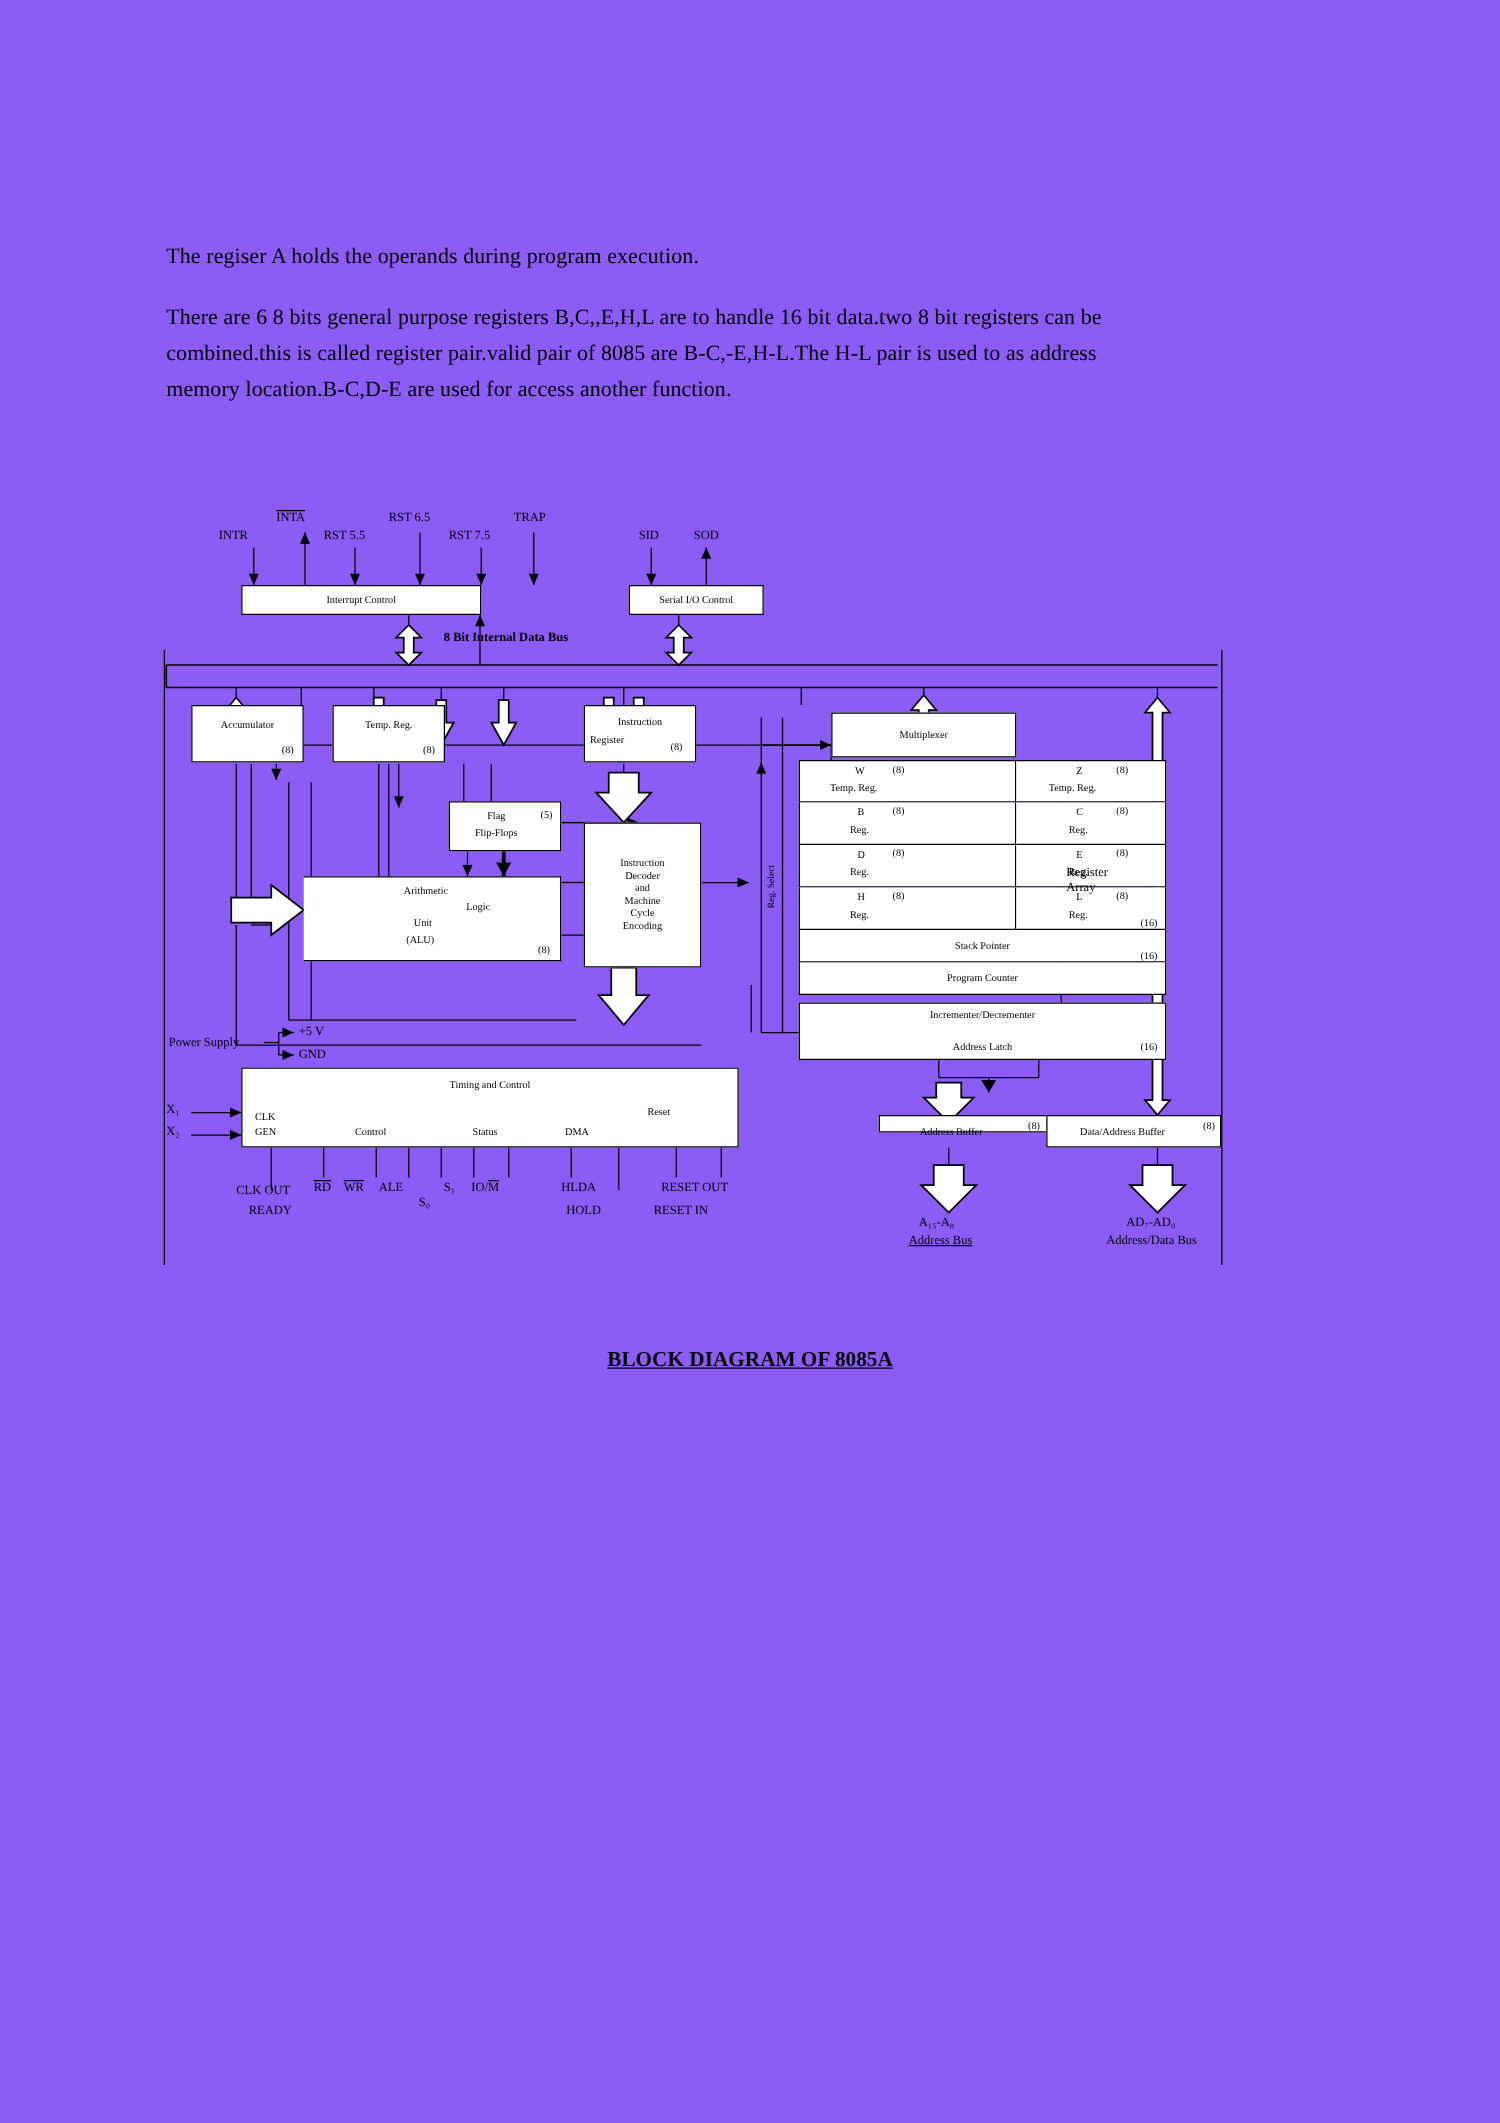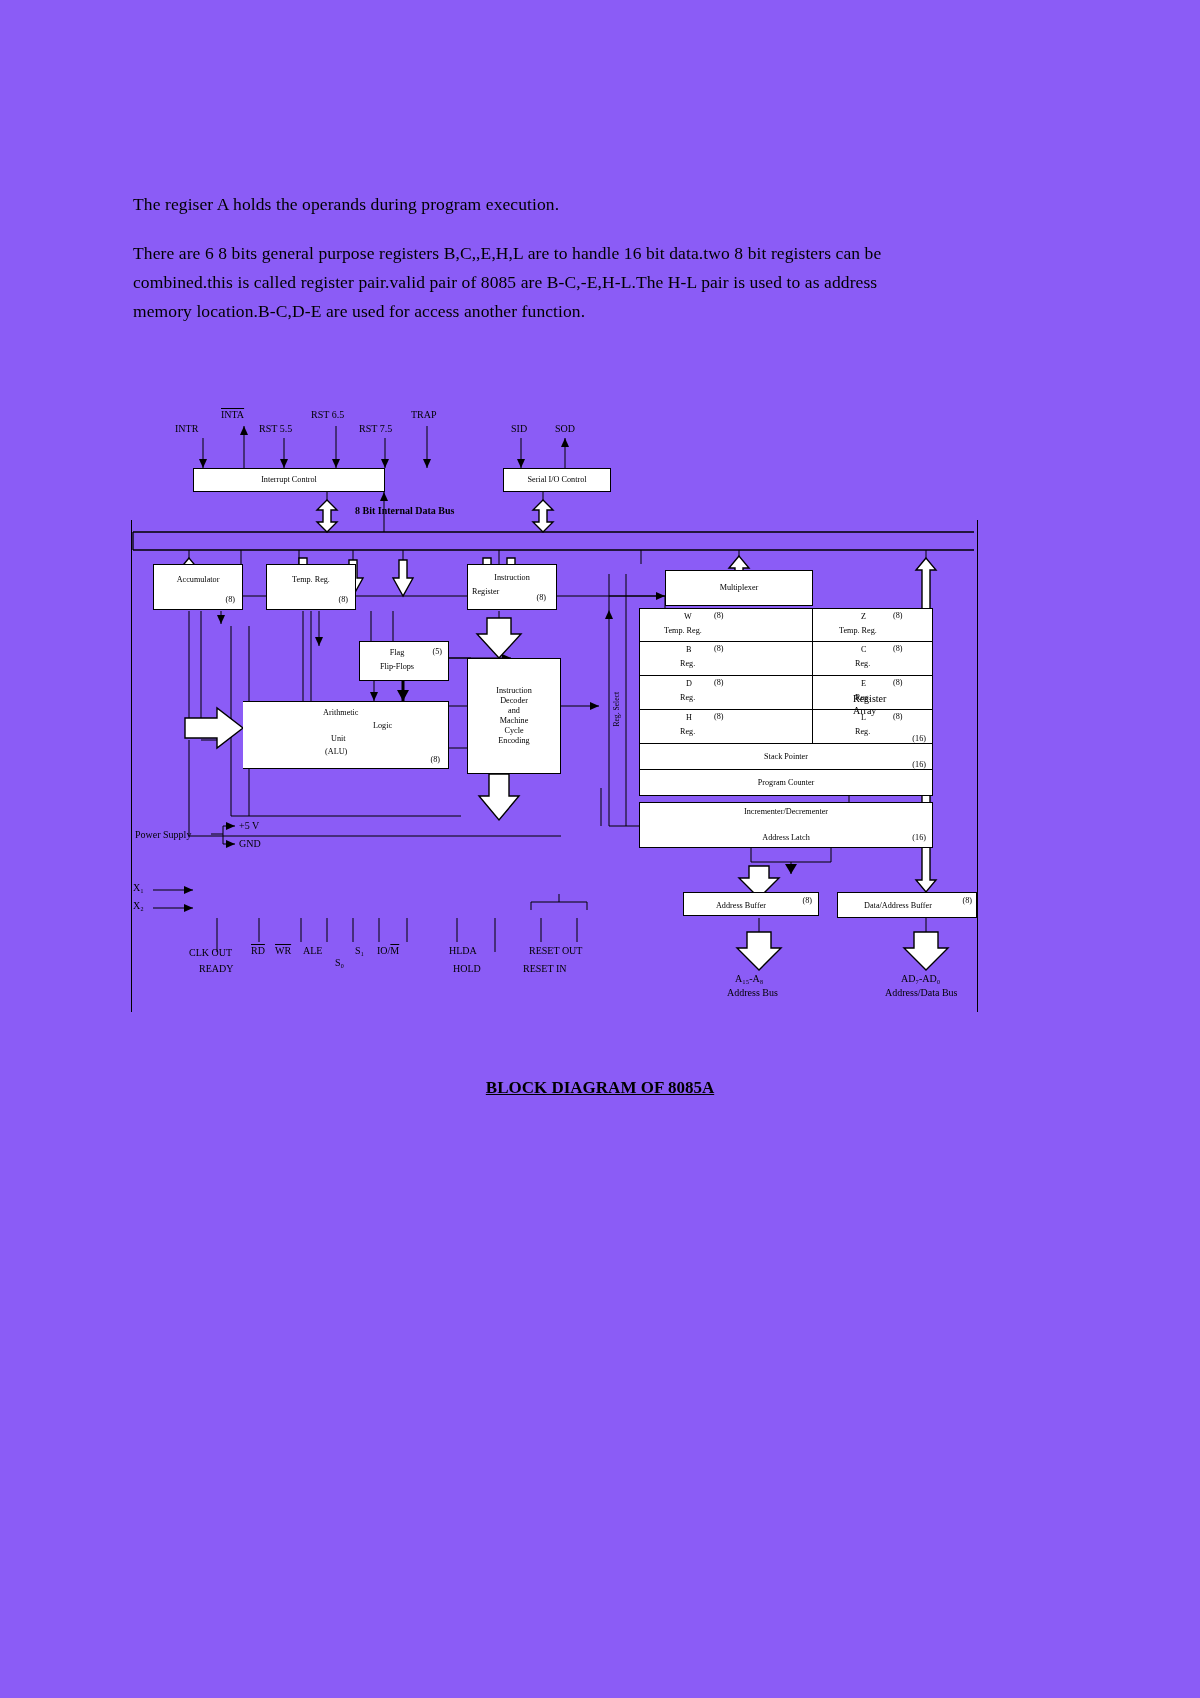--- a/index.html
+++ b/index.html
@@ -340,48 +340,57 @@
       <span class="t" style="position:absolute;right:6px;bottom:4px;">(16)</span>
     </div>
 
     <div class="lbl" style="left:722px;top:298px;">Register</div>
     <div class="lbl" style="left:722px;top:310px;">Array</div>
 
     <div class="lbl" style="left:4px;top:434px;">Power Supply</div>
     <div class="lbl" style="left:108px;top:425px;">+5 V</div>
     <div class="lbl" style="left:108px;top:443px;">GND</div>
 
+    <div class="box" style="left:62px;top:458px;width:398px;height:64px;">
+      <span class="t" style="position:absolute;left:0;right:0;top:8px;">Timing and Control</span>
+      <span class="t" style="position:absolute;left:10px;top:34px;">CLK</span>
+      <span class="t" style="position:absolute;left:10px;top:46px;">GEN</span>
+      <span class="t" style="position:absolute;left:90px;top:46px;">Control</span>
+      <span class="t" style="position:absolute;left:184px;top:46px;">Status</span>
+      <span class="t" style="position:absolute;left:258px;top:46px;">DMA</span>
+      <span class="t" style="position:absolute;left:324px;top:30px;">Reset</span>
+    </div>
 
     <div class="lbl" style="left:2px;top:487px;">X₁</div>
     <div class="lbl" style="left:2px;top:505px;">X₂</div>
 
     <div class="lbl" style="left:58px;top:552px;">CLK OUT</div>
     <div class="lbl" style="left:68px;top:568px;">READY</div>
     <div class="lbl ovln" style="left:120px;top:550px;">RD</div>
     <div class="lbl ovln" style="left:144px;top:550px;">WR</div>
     <div class="lbl" style="left:172px;top:550px;">ALE</div>
     <div class="lbl" style="left:204px;top:550px;margin-top:12px;">S₀</div>
     <div class="lbl" style="left:224px;top:550px;">S₁</div>
     <div class="lbl" style="left:246px;top:550px;"><span>IO/<span style="text-decoration:overline">M</span></span></div>
     <div class="lbl" style="left:318px;top:550px;">HLDA</div>
     <div class="lbl" style="left:322px;top:568px;">HOLD</div>
     <div class="lbl" style="left:398px;top:550px;">RESET OUT</div>
     <div class="lbl" style="left:392px;top:568px;">RESET IN</div>
 
-    <div class="box" style="left:552px;top:496px;width:136px;height:24px;">
+    <div class="box" style="left:572px;top:496px;width:136px;height:14px;">
       <span class="t" style="position:absolute;left:0;right:20px;top:8px;">Address Buffer</span>
       <span class="t" style="position:absolute;right:6px;top:3px;">(8)</span>
     </div>
     <div class="box" style="left:706px;top:496px;width:140px;height:26px;">
       <span class="t" style="position:absolute;left:0;right:18px;top:8px;">Data/Address Buffer</span>
       <span class="t" style="position:absolute;right:4px;top:3px;">(8)</span>
     </div>
 
     <div class="lbl" style="left:604px;top:578px;">A₁₅-A₈</div>
-    <div class="lbl" style="left:596px;top:592px;">Address Bus</div>
+    <div class="lbl" style="left:596px;top:592px;text-decoration:underline;">Address Bus</div>
     <div class="lbl" style="left:770px;top:578px;">AD₇-AD₀</div>
     <div class="lbl" style="left:754px;top:592px;">Address/Data Bus</div>
 
     <div style="position:absolute;left:0px;top:124px;width:845px;height:492px;border:1.2px solid #000;border-top:none;border-bottom:none;pointer-events:none;"></div>
   </div>
 
   <div class="caption">BLOCK DIAGRAM OF 8085A</div>
 </div>
 
 </body></html>

